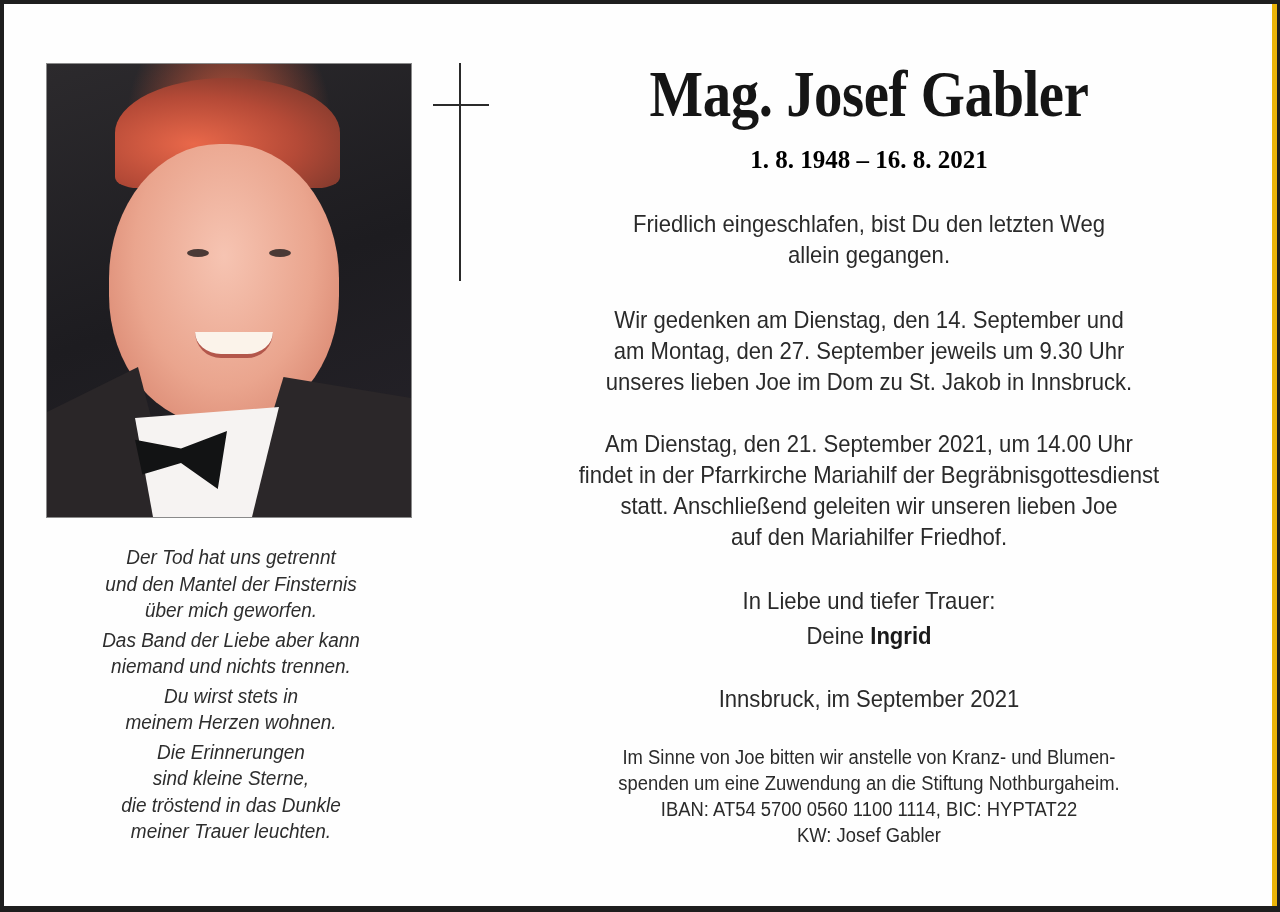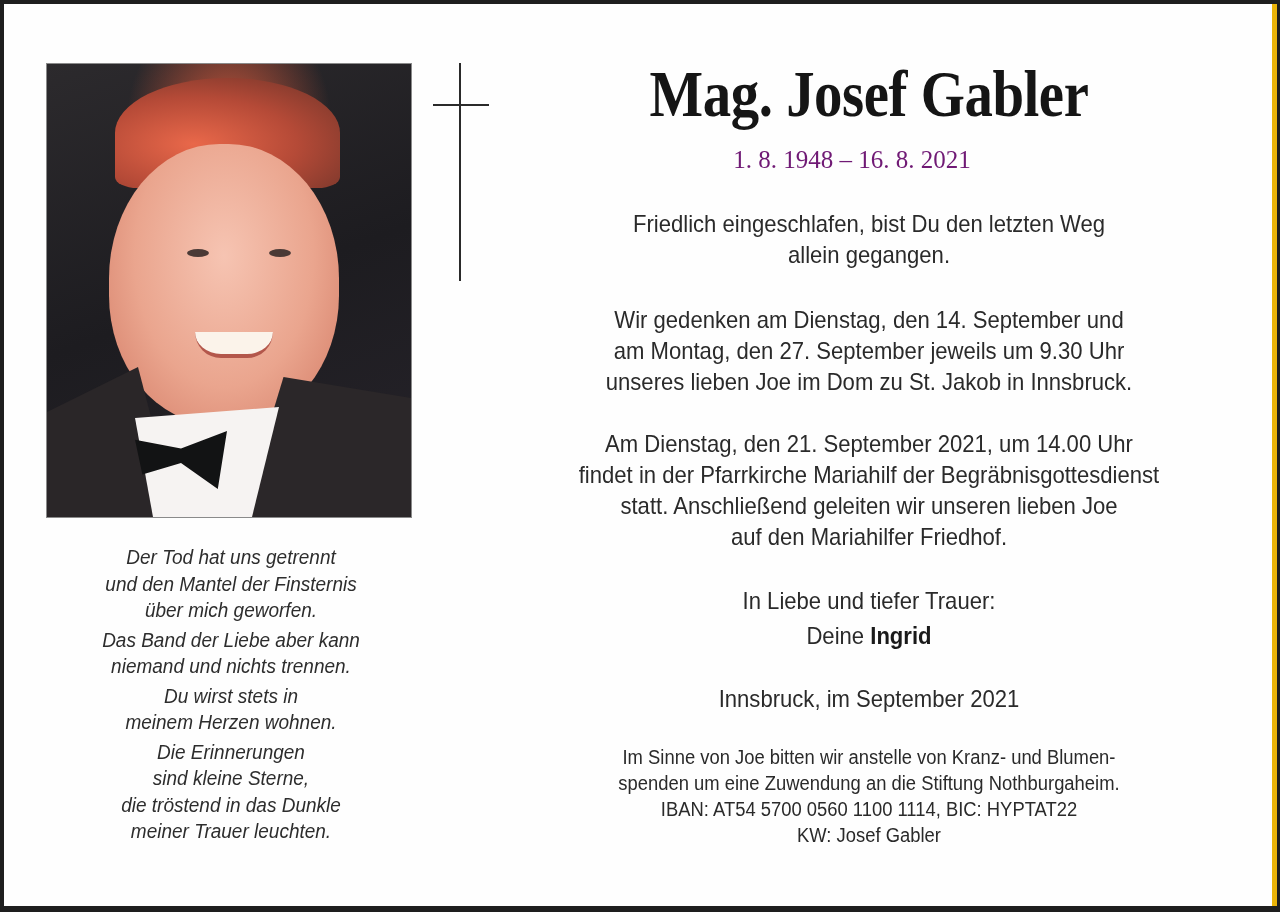--- a/index.html
+++ b/index.html
@@ -63,22 +63,22 @@
 
     .serif { font-family: "Liberation Serif", "DejaVu Serif", serif; }
     .sans { font-family: "Liberation Sans", "DejaVu Sans", sans-serif; }
 
     .name {
       position: absolute; left: 500px; top: 52px; width: 730px; text-align: center;
       font-size: 66px; font-weight: bold; letter-spacing: -0.5px; color: #151515;
       transform: scaleX(0.86); transform-origin: center top;
     }
     .dates {
-      position: absolute; left: 483px; top: 142px; width: 730px; text-align: center;
-      font-size: 25px; font-weight: normal; color: #701a75;
+      position: absolute; left: 500px; top: 142px; width: 730px; text-align: center;
+      font-size: 25px; font-weight: bold; color: #000000;
     }
     .block {
       position: absolute; left: 500px; width: 730px; text-align: center;
       font-size: 24px; line-height: 31px; color: #2a2a2a; font-weight: 300;
       transform: scaleX(0.92); transform-origin: center top;
     }
     .block p { margin: 0; }
     .small { font-size: 20px; line-height: 26px; }
     .bold { font-weight: bold; color: #1a1a1a; }
 

